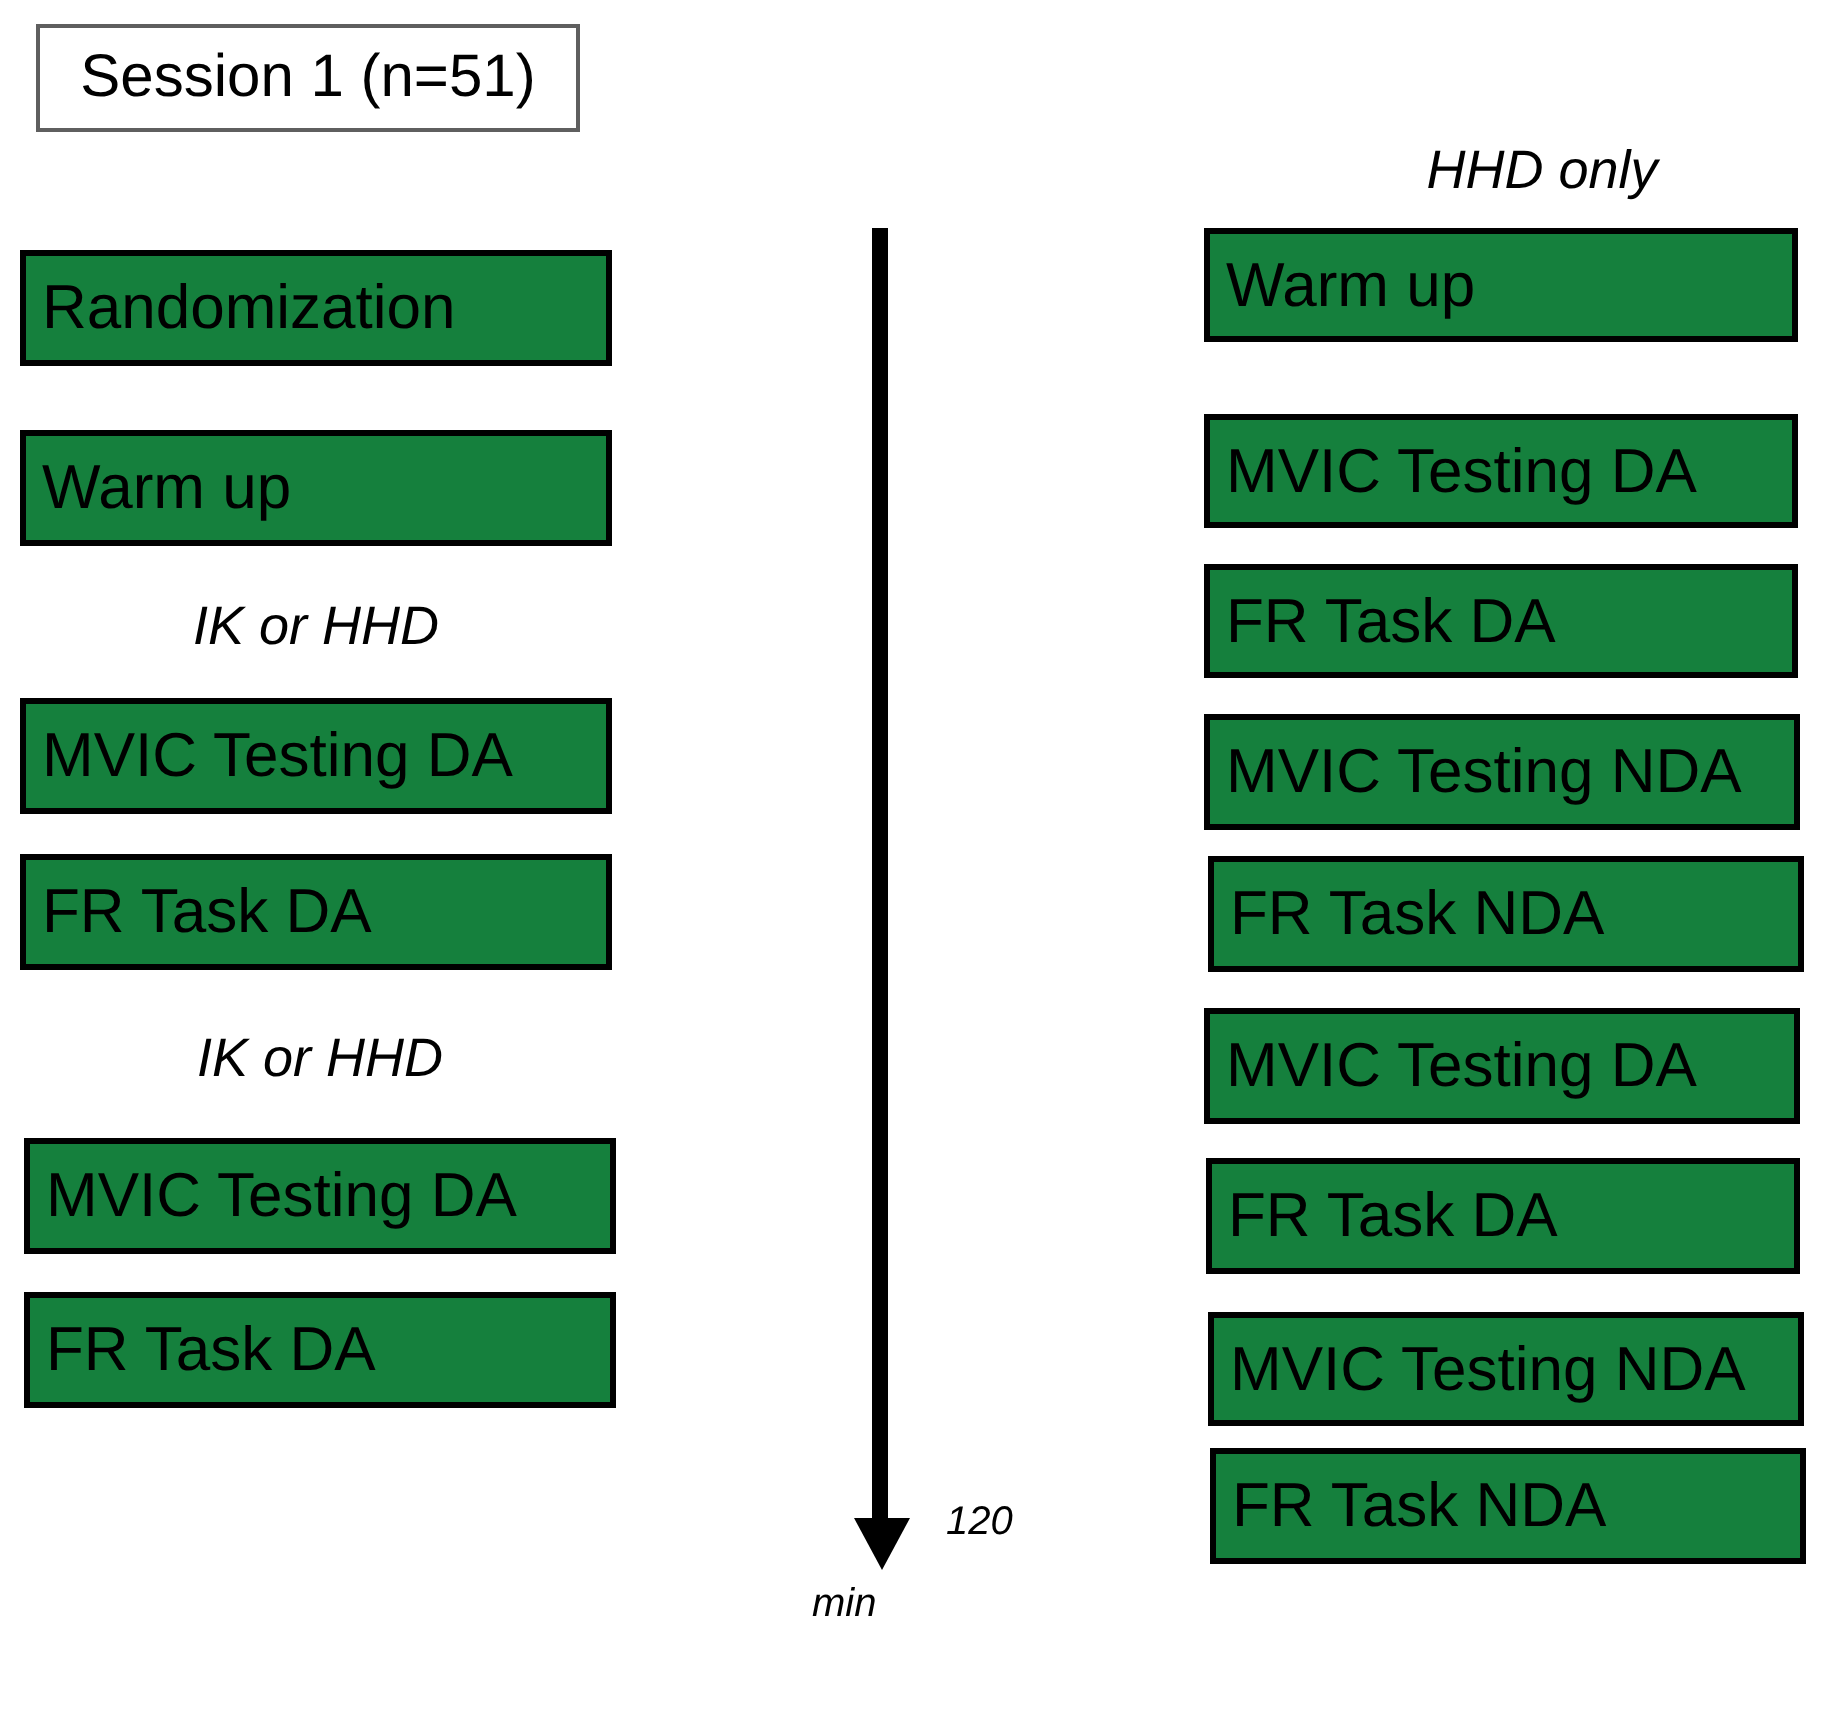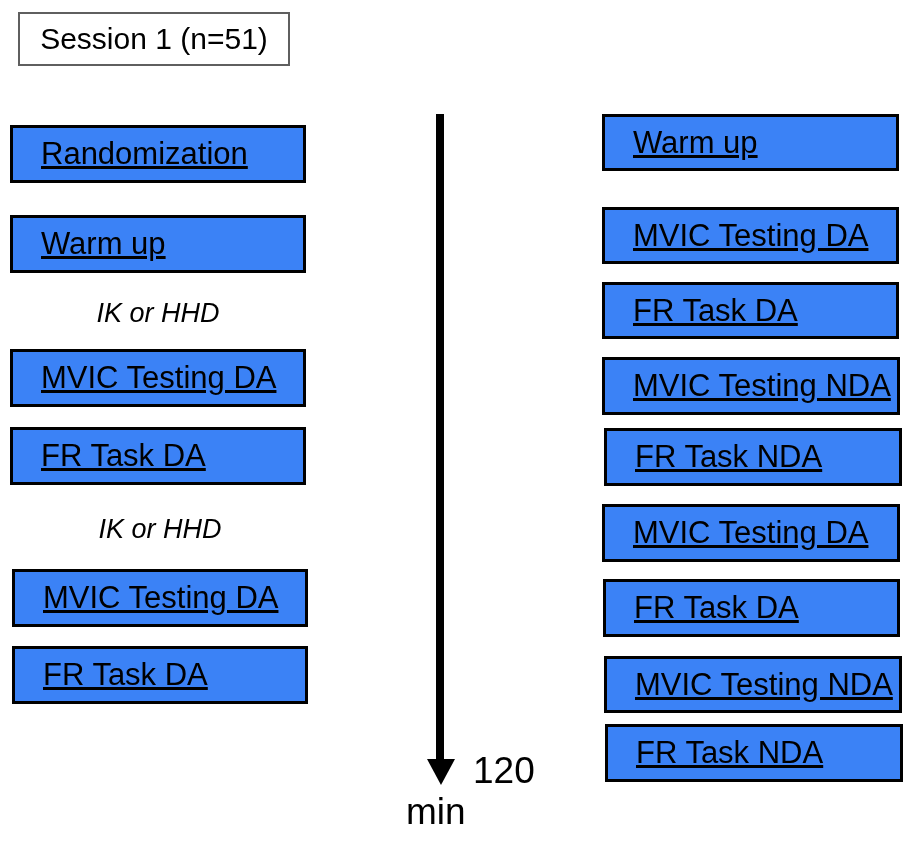--- a/index.html
+++ b/index.html
@@ -22,28 +22,27 @@
     background: #ffffff;
     display: flex;
     align-items: center;
     justify-content: center;
     font-size: 30px;
     white-space: nowrap;
   }
   .step-box {
     position: absolute;
     border: 3px solid #000000;
-    background: #3b82f6;
+    background: #15803d;
     display: flex;
     align-items: center;
-    padding-left: 28px;
+    padding-left: 8px;
     font-size: 31px;
     box-sizing: border-box;
     white-space: nowrap;
-    text-decoration: underline;
   }
   .note {
     position: absolute;
     font-style: italic;
     font-size: 27px;
     text-align: center;
     white-space: nowrap;
   }
   .arrow-shaft {
     position: absolute;
@@ -58,22 +57,23 @@
     left: 427px;
     top: 759px;
     width: 0;
     height: 0;
     border-left: 14px solid transparent;
     border-right: 14px solid transparent;
     border-top: 26px solid #000000;
   }
   .time-label {
     position: absolute;
-    font-size: 37px;
+    font-size: 20px;
     white-space: nowrap;
+    font-style: italic;
   }
   
   .s1-header { left: 18px;  top: 12px;  width: 268px; height: 50px; }
   .s1-box0   { left: 10px;  top: 125px; width: 296px; height: 58px; }
   .s1-box1   { left: 10px;  top: 215px; width: 296px; height: 58px; }
   .s1-note0  { left: 10px;  top: 298px; width: 296px; height: 32px; }
   .s1-box2   { left: 10px;  top: 349px; width: 296px; height: 58px; }
   .s1-box3   { left: 10px;  top: 427px; width: 296px; height: 58px; }
   .s1-note1  { left: 12px;  top: 514px; width: 296px; height: 32px; }
   .s1-box4   { left: 12px;  top: 569px; width: 296px; height: 58px; }
@@ -118,20 +118,21 @@
   <div class="step-box s1-box5">FR Task DA</div>
 
   <div>
     <div class="arrow-shaft"></div>
     <div class="arrow-head"></div>
   </div>
   <div class="time-label t-value">120</div>
   <div class="time-label t-unit">min</div>
 
 
+  <div class="note s2-note">HHD only</div>
 
   <div class="step-box s2-box0">Warm up</div>
 
   <div class="step-box s2-box1">MVIC Testing DA</div>
 
   <div class="step-box s2-box2">FR Task DA</div>
 
   <div class="step-box s2-box3">MVIC Testing NDA</div>
 
   <div class="step-box s2-box4">FR Task NDA</div>

